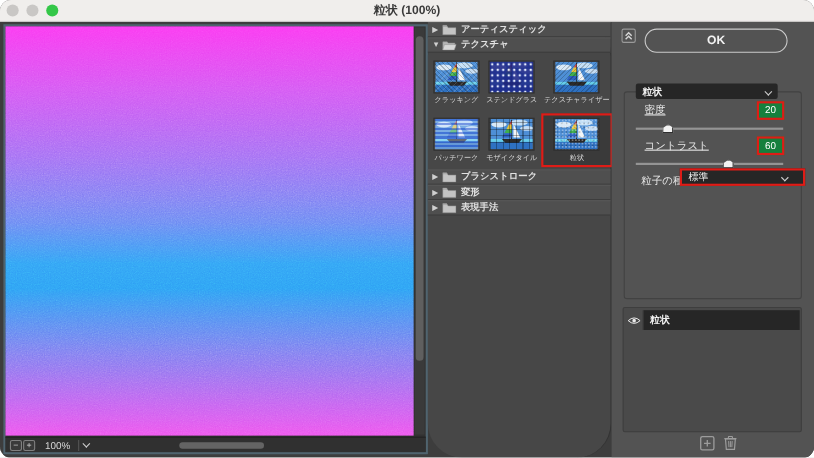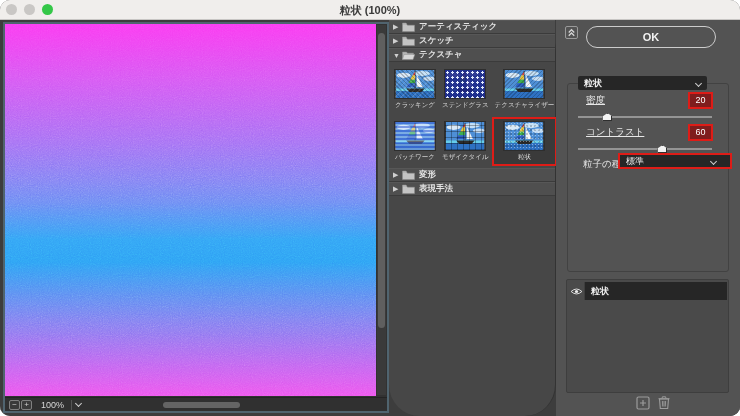--- a/index.html
+++ b/index.html
@@ -50,21 +50,21 @@
   .thumb-label{margin-top:2px;font-size:6.5px;color:#dcdcdc;white-space:nowrap;}
   
   .right-panel{position:absolute;left:556px;top:0;right:0;height:100%;background:#535353;}
   .collapse-btn{position:absolute;left:9px;top:6px;width:13px;height:13px;border:1px solid #9a9a9a;border-radius:2px;display:flex;align-items:center;justify-content:center;}
   .btn-pill{position:absolute;left:30px;width:130px;height:22px;border:1px solid #cccccc;border-radius:11px;background:transparent;color:#f2f2f2;font-size:11px;font-weight:bold;text-align:center;line-height:20px;cursor:default;}
   .btn-ok{top:6px;text-align:center;} .btn-cancel{top:31px;font-size:10px;}
   .settings-group{position:absolute;left:11px;top:63px;width:162px;height:189px;border:1px solid #424242;border-radius:3px;}
   .filter-select{position:absolute;left:22px;top:56px;width:129px;height:14px;background:#262626;border-radius:2px;display:flex;align-items:center;padding:0 6px;}
   .filter-select .sel-label{flex:1;font-size:9px;font-weight:bold;color:#f0f0f0;}
   .slider-label{position:absolute;left:30px;font-size:9.5px;color:#e8e8e8;text-decoration:underline;}
-  .val-box{position:absolute;left:132px;width:25px;height:17px;border:2px solid #de1c17;background:#7f1d1d;color:#ffffff;font-size:9px;text-align:center;line-height:13px;}
+  .val-box{position:absolute;left:132px;width:25px;height:17px;border:2px solid #de1c17;background:#15803d;color:#ffffff;font-size:9px;text-align:center;line-height:13px;}
   .slider{position:absolute;left:22px;width:134px;height:10px;}
   .slider .track{position:absolute;left:0;right:0;top:4px;height:2px;background:#949494;}
   .slider .thumb{position:absolute;top:1px;width:10px;height:8px;background:#f2f2f2;transform:translateX(-50%);clip-path:polygon(50% 0,100% 45%,100% 100%,0 100%,0 45%);}
   .type-label{position:absolute;left:27px;top:138px;font-size:9.5px;color:#e8e8e8;}
   .type-select{position:absolute;left:62px;top:133px;width:114px;height:16px;border:2px solid #de1c17;background:#262626;display:flex;align-items:center;padding:0 14px 0 6px;}
   .type-select .sel-label{flex:1;font-size:9px;font-weight:normal;color:#f0f0f0;}
   .layers-box{position:absolute;left:10px;top:259px;width:163px;height:114px;background:#4a4a4a;border:1px solid #3e3e3e;border-radius:2px;}
   .layer-row{position:absolute;left:1px;right:1px;top:2px;height:18px;display:flex;}
   .eye-cell{flex:0 0 17px;border-right:1px solid #3e3e3e;display:flex;align-items:center;justify-content:center;}
   .layer-name{flex:1;background:#262626;color:#f0f0f0;font-size:9px;font-weight:bold;line-height:18px;padding-left:6px;}
@@ -161,27 +161,20 @@
     <div class="filter-panel">
 
       <div class="cat-row">
         <span class="tri">▶</span>
         <svg class="folder" width="13" height="10">
             <use href="#folder-closed"></use>
           </svg>
         <span class="cat-label">アーティスティック</span>
       </div>
 
-      <div class="cat-row">
-        <span class="tri">▶</span>
-        <svg class="folder" width="13" height="10">
-            <use href="#folder-closed"></use>
-          </svg>
-        <span class="cat-label">スケッチ</span>
-      </div>
 
       <div class="cat-row">
         <span class="tri">▼</span>
         <svg class="folder" width="13" height="10">
             <use href="#folder-open"></use>
           </svg>
         <span class="cat-label">テクスチャ</span>
       </div>
 
       <div class="thumb-grid">
@@ -228,20 +221,27 @@
         <div class="thumb-cell selected">
           <div class="thumb fx-grain">
               <svg viewBox="0 0 44 32">
                 <use href="#boat"></use>
               </svg>
             </div>
           <div class="thumb-label">粒状</div>
         </div>
       </div>
 
+      <div class="cat-row">
+        <span class="tri">▶</span>
+        <svg class="folder" width="13" height="10">
+            <use href="#folder-closed"></use>
+          </svg>
+        <span class="cat-label">ブラシストローク</span>
+      </div>
 
       <div class="cat-row">
         <span class="tri">▶</span>
         <svg class="folder" width="13" height="10">
             <use href="#folder-closed"></use>
           </svg>
         <span class="cat-label">変形</span>
       </div>
 
       <div class="cat-row">

